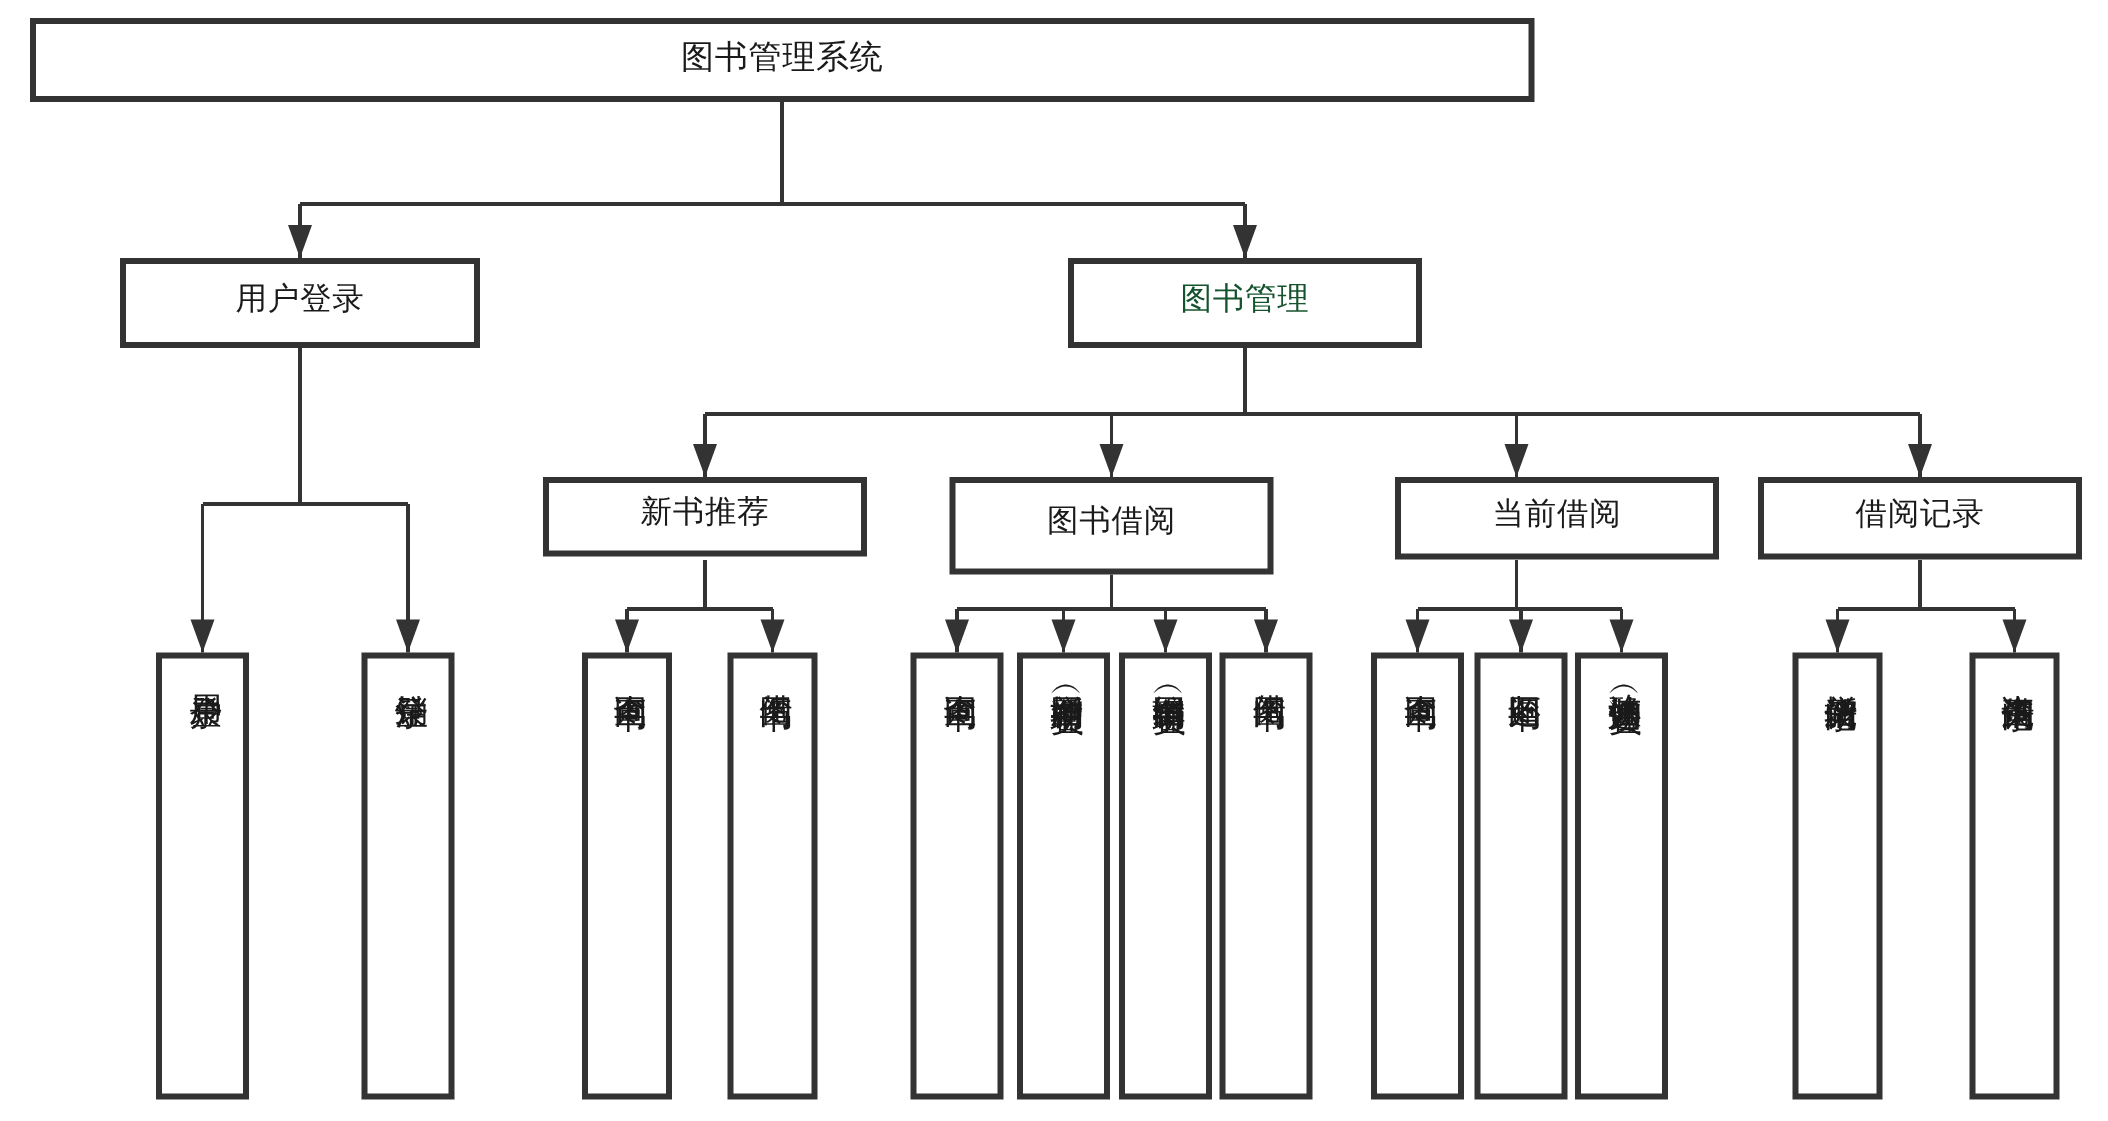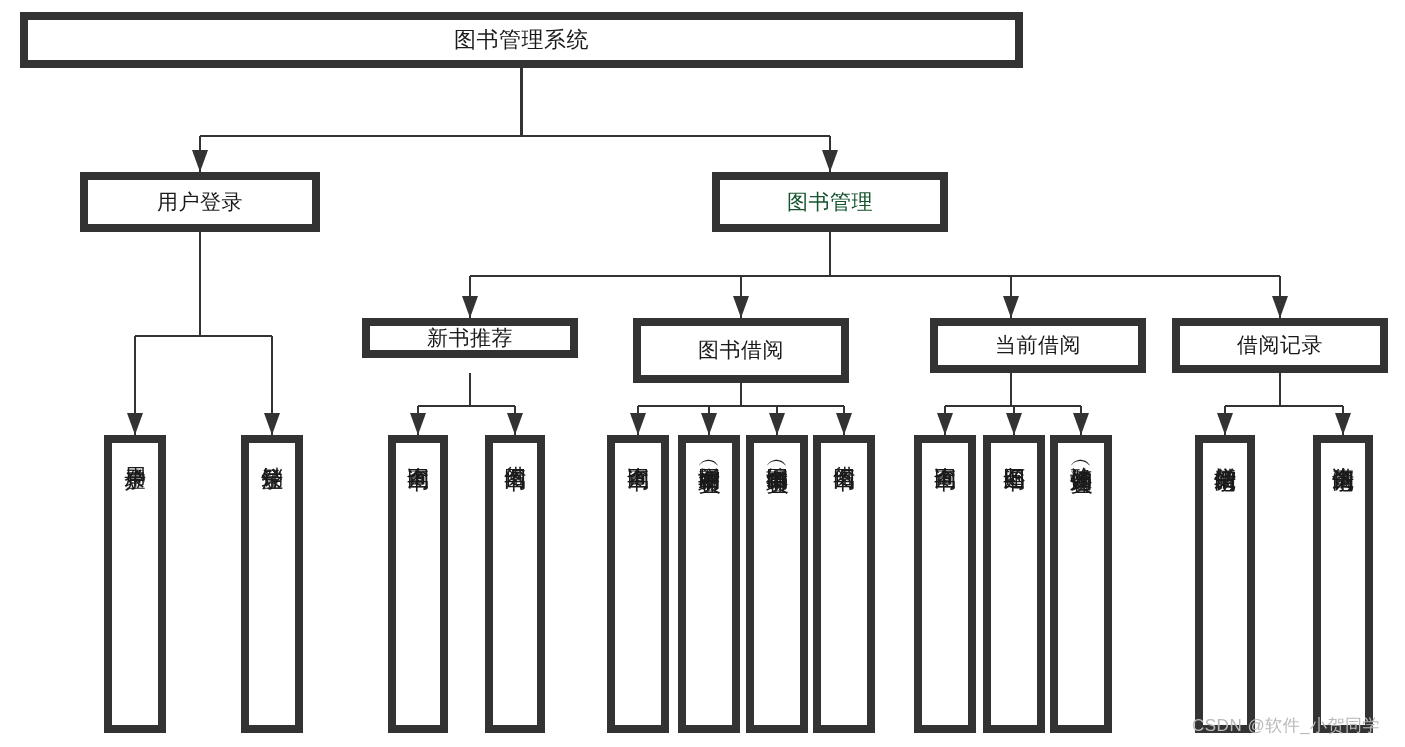--- a/index.html
+++ b/index.html
@@ -23,25 +23,26 @@
     left: 0;
     top: 0;
     width: 1405px;
     height: 747px;
     pointer-events: none;
   }
   .node {
     position: absolute;
     box-sizing: border-box;
     background: #ffffff;
-    border: 8px solid #14532d;
+    border: 4px solid #14532d;
     display: flex;
     align-items: center;
     justify-content: center;
     color: #1a1a1a;
+    font-family: Liberation Mono, monospace;
   }
   .node .label {
     display: block;
     text-align: center;
     line-height: 1.06;
     letter-spacing: 0.5px;
   }
   .node.horizontal .label {
     writing-mode: horizontal-tb;
     font-size: 21px;
@@ -130,21 +131,21 @@
   <div id="nodes-layer">
       <div class="node horizontal root" style="left: 20px; top: 12px; width: 1003px; height: 56px; border-color: rgb(51, 51, 51); background: rgb(255, 255, 255); color: rgb(26, 26, 26);">
         <span class="label">图书管理系统</span>
       </div>
       <div class="node horizontal" style="left: 80px; top: 172px; width: 240px; height: 60px; border-color: rgb(51, 51, 51); background: rgb(255, 255, 255); color: rgb(26, 26, 26);">
         <span class="label">用户登录</span>
       </div>
       <div class="node horizontal" style="left: 712px; top: 172px; width: 236px; height: 60px; border-color: rgb(51, 51, 51); background: rgb(255, 255, 255); color: #14532d;">
         <span class="label">图书管理</span>
       </div>
-      <div class="node horizontal" style="left: 362px; top: 318px; width: 216px; height: 40px; border-color: rgb(51, 51, 51); background: rgb(255, 255, 255); color: rgb(26, 26, 26);">
+      <div class="node horizontal" style="left: 362px; top: 318px; width: 216px; height: 53px; border-color: rgb(51, 51, 51); background: rgb(255, 255, 255); color: rgb(26, 26, 26);">
         <span class="label">新书推荐</span>
       </div>
       <div class="node horizontal" style="left: 633px; top: 318px; width: 216px; height: 65px; border-color: rgb(51, 51, 51); background: rgb(255, 255, 255); color: rgb(26, 26, 26);">
         <span class="label">图书借阅</span>
       </div>
       <div class="node horizontal" style="left: 930px; top: 318px; width: 216px; height: 55px; border-color: rgb(51, 51, 51); background: rgb(255, 255, 255); color: rgb(26, 26, 26);">
         <span class="label">当前借阅</span>
       </div>
       <div class="node horizontal" style="left: 1172px; top: 318px; width: 216px; height: 55px; border-color: rgb(51, 51, 51); background: rgb(255, 255, 255); color: rgb(26, 26, 26);">
         <span class="label">借阅记录</span>
@@ -182,14 +183,13 @@
       <div class="node vertical" style="left: 1050px; top: 435px; width: 62px; height: 298px; border-color: rgb(51, 51, 51); background: rgb(255, 255, 255); color: rgb(26, 26, 26);">
         <span class="label">确认归还（管理员）</span>
       </div>
       <div class="node vertical" style="left: 1195px; top: 435px; width: 60px; height: 298px; border-color: rgb(51, 51, 51); background: rgb(255, 255, 255); color: rgb(26, 26, 26);">
         <span class="label">新增借阅记录</span>
       </div>
       <div class="node vertical" style="left: 1313px; top: 435px; width: 60px; height: 298px; border-color: rgb(51, 51, 51); background: rgb(255, 255, 255); color: rgb(26, 26, 26);">
         <span class="label">查询借阅记录</span>
       </div>
     </div>
-  <div class="watermark" style="left:1192px; top:714px;">CSDN @软件_小贺同学</div>
 </div>
 
 </body></html>

